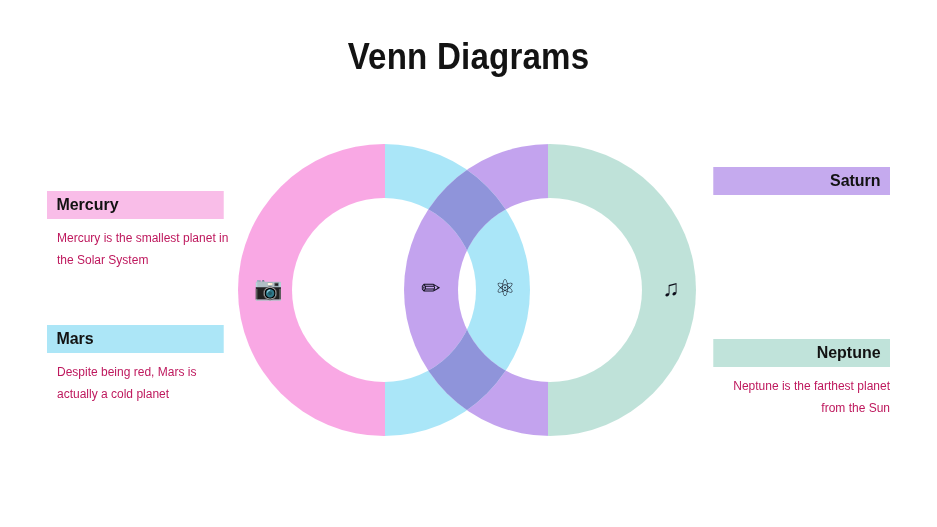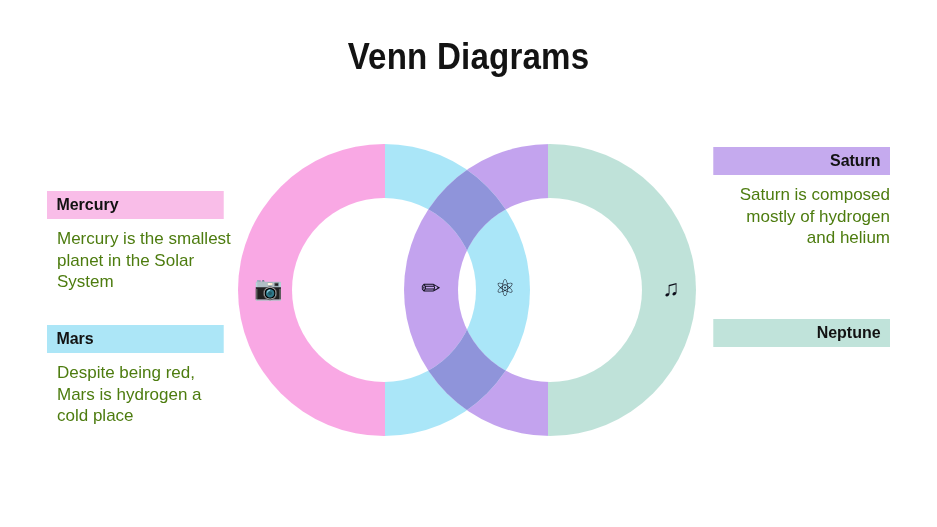--- a/index.html
+++ b/index.html
@@ -32,21 +32,21 @@
     transform: scaleX(0.92);
     transform-origin: center center;
   }
 
   
   .info-block {
     position: absolute;
     width: 188px;
   }
   .info-block.left  { left: 47px; }
-  .info-block.right { left: 702px; }
+  .info-block.right { left: 702px; margin-top: 20px; }
 
   .block-mercury { top: 147px; margin-top: 44px; }
   .block-mars    { top: 325px; }
   .block-saturn  { top: 147px; }
   .block-neptune { top: 319px; }
 
   .block-header {
     height: 28px;
     line-height: 28px;
     font-family: "Liberation Sans Narrow", "Liberation Sans", sans-serif;
@@ -60,23 +60,23 @@
   .info-block.right .block-header {
     transform: scaleX(0.94);
     transform-origin: right center;
   }
   .info-block.left  .block-header { padding-left: 10px;  text-align: left; }
   .info-block.right .block-header { padding-right: 10px; text-align: right; }
 
   .block-body {
     margin-top: 9px;
     font-family: "Liberation Sans", sans-serif;
-    font-size: 17px;
+    font-size: 12px;
     line-height: 21.5px;
-    color: #4d7c0f;
+    color: #be185d;
     width: 175px;
   }
   .info-block.left  .block-body { text-align: left;  padding-left: 10px; }
   .info-block.right .block-body { text-align: right; padding-right: 10px; margin-left: 13px; }
 
   
   .venn {
     position: absolute;
     left: 238px;
     top: 144px;
@@ -114,30 +114,30 @@
 
 <div class="slide-title">Venn Diagrams</div>
 
 <div class="info-block left block-mercury">
   <div class="block-header" style="background: rgb(249, 189, 232);">Mercury</div>
   <div class="block-body">Mercury is the smallest planet in the Solar System</div>
 </div>
 
 <div class="info-block left block-mars">
   <div class="block-header" style="background: rgb(172, 230, 247);">Mars</div>
-  <div class="block-body">Despite being red, Mars is hydrogen a cold place</div>
+  <div class="block-body">Despite being red, Mars is actually a cold planet</div>
 </div>
 
 <div class="info-block right block-saturn">
   <div class="block-header" style="background: rgb(197, 170, 238);">Saturn</div>
-  <div class="block-body">Saturn is composed mostly of hydrogen and helium</div>
 </div>
 
 <div class="info-block right block-neptune">
   <div class="block-header" style="background: rgb(192, 227, 218);">Neptune</div>
+  <div class="block-body">Neptune is the farthest planet from the Sun</div>
 </div>
 
 <div class="venn">
 
   <svg class="venn-svg" viewBox="0 0 458 292">
     <defs>
 
       <mask id="maskLeft">
         <rect x="0" y="0" width="458" height="292" fill="black"></rect>
         <circle cx="146" cy="146" r="146" fill="white"></circle>

